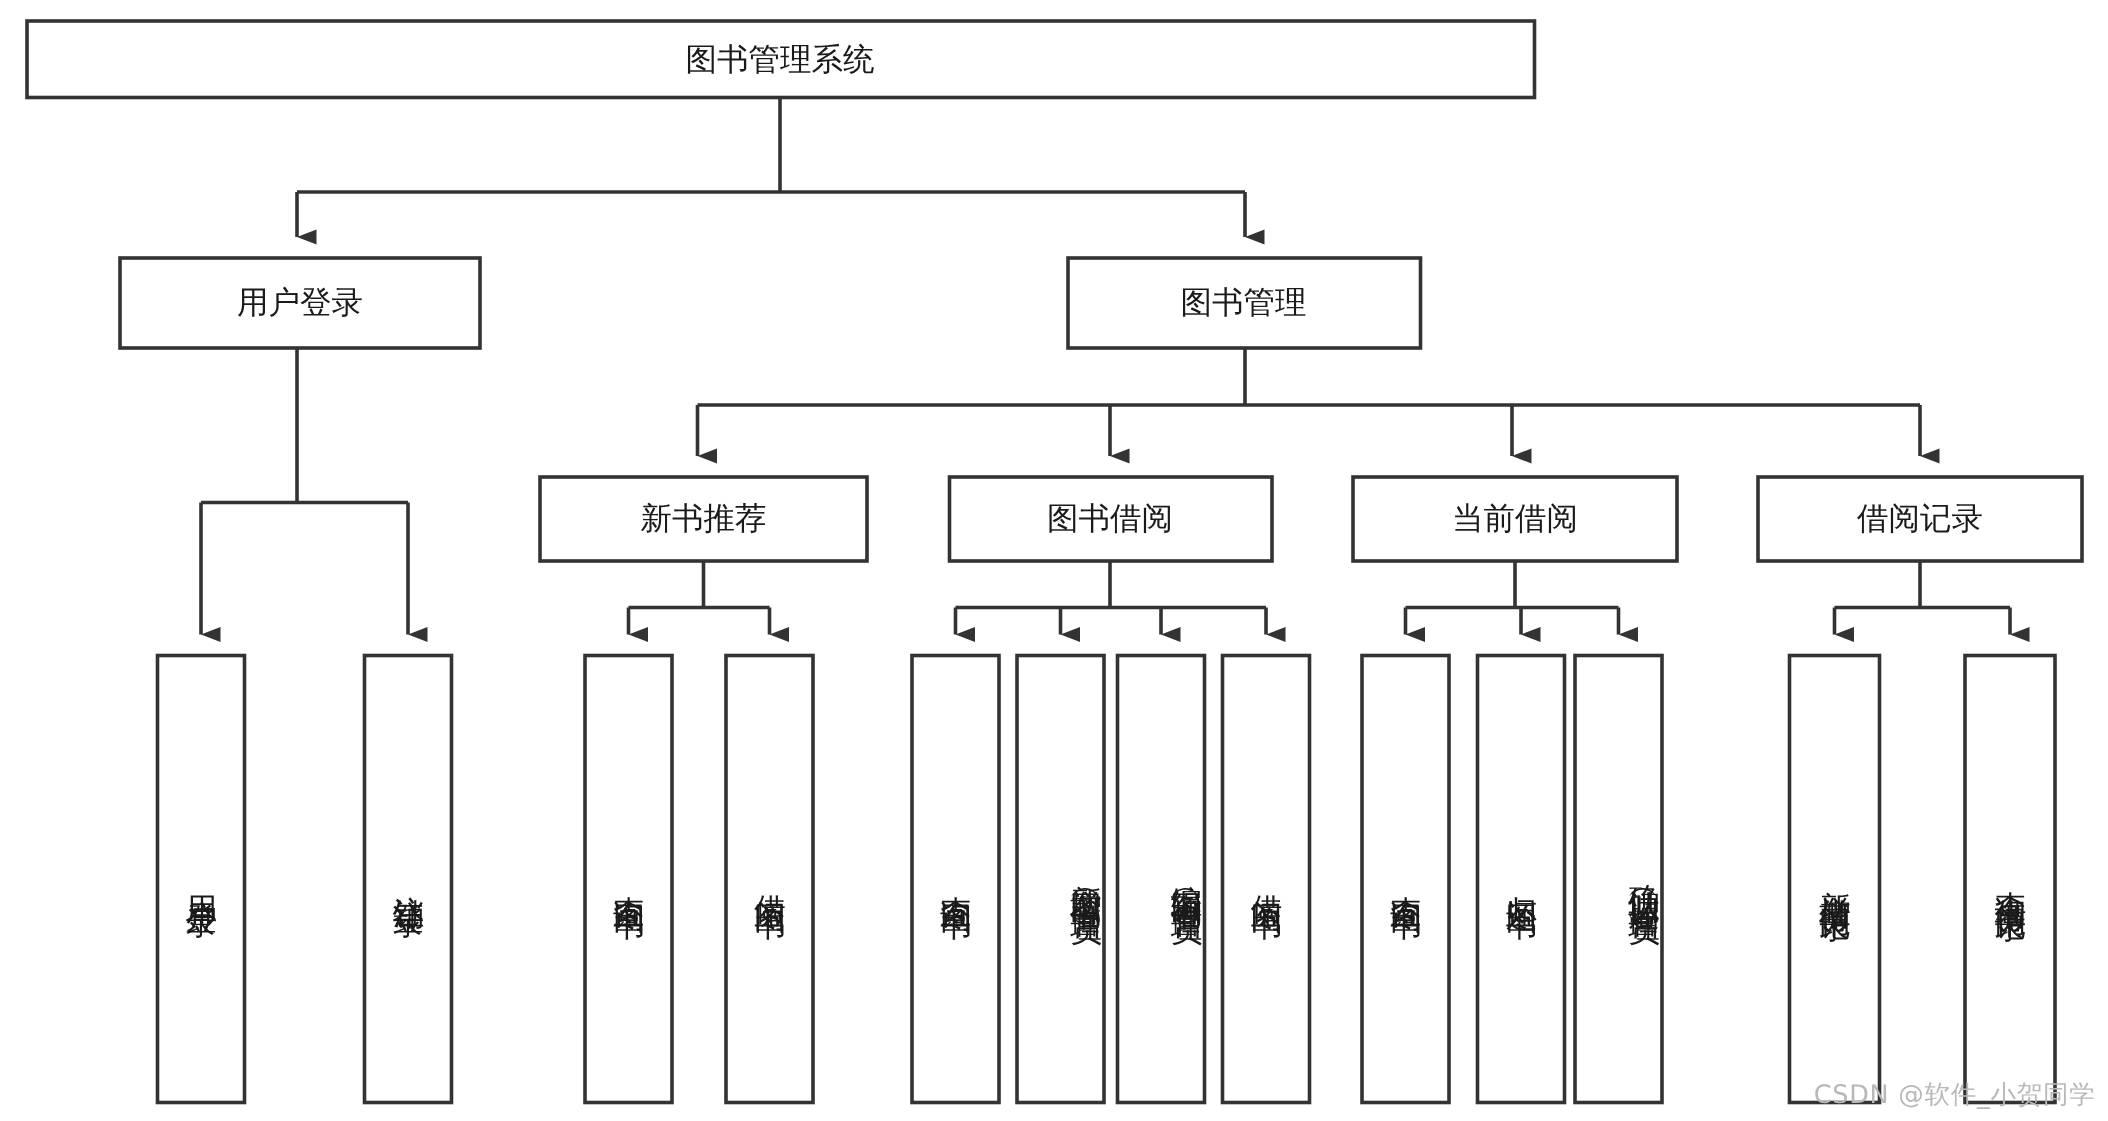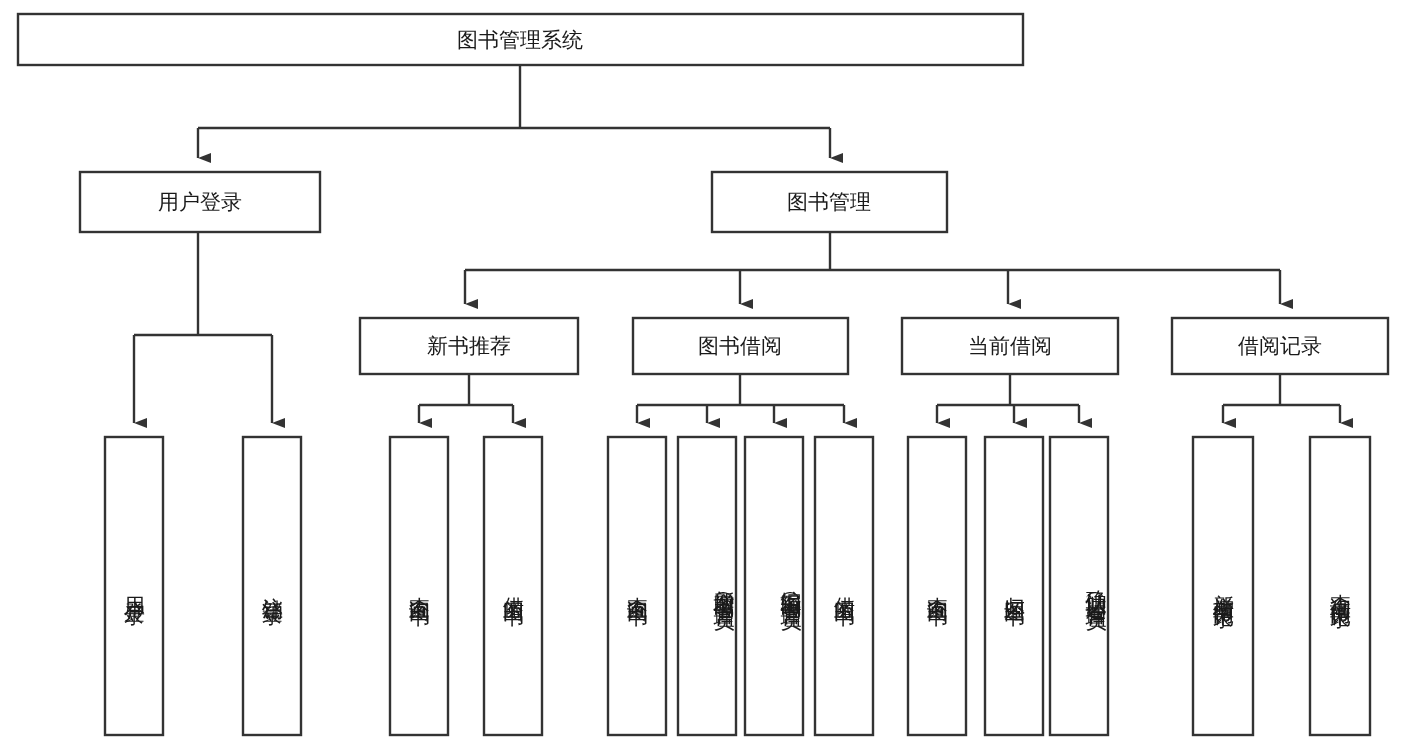--- a/index.html
+++ b/index.html
@@ -198,14 +198,15 @@
   <div class="leaf-label" style="left:608px;  top:437px; width:58px;  height:298px;">查询图书</div>
   <div class="leaf-label" style="left:678px;  top:440px; width:58px;  height:292px; align-items:flex-start;">新增图书（管理员）</div>
   <div class="leaf-label" style="left:745px;  top:440px; width:58px;  height:292px; align-items:flex-start;">编辑图书（管理员）</div>
   <div class="leaf-label" style="left:815px;  top:437px; width:58px;  height:298px;">借阅图书</div>
   <div class="leaf-label" style="left:908px;  top:437px; width:58px;  height:298px;">查询图书</div>
   <div class="leaf-label" style="left:985px;  top:437px; width:58px;  height:298px;">归还图书</div>
   <div class="leaf-label" style="left:1050px; top:440px; width:58px;  height:292px; align-items:flex-start;">确认归还（管理员）</div>
   <div class="leaf-label" style="left:1193px; top:437px; width:60px;  height:298px;">新增借阅记录</div>
   <div class="leaf-label" style="left:1310px; top:437px; width:60px;  height:298px;">查询借阅记录</div>
 
+  <div id="watermark">CSDN @软件_小贺同学</div>
 
 </div>
 
 </body></html>

